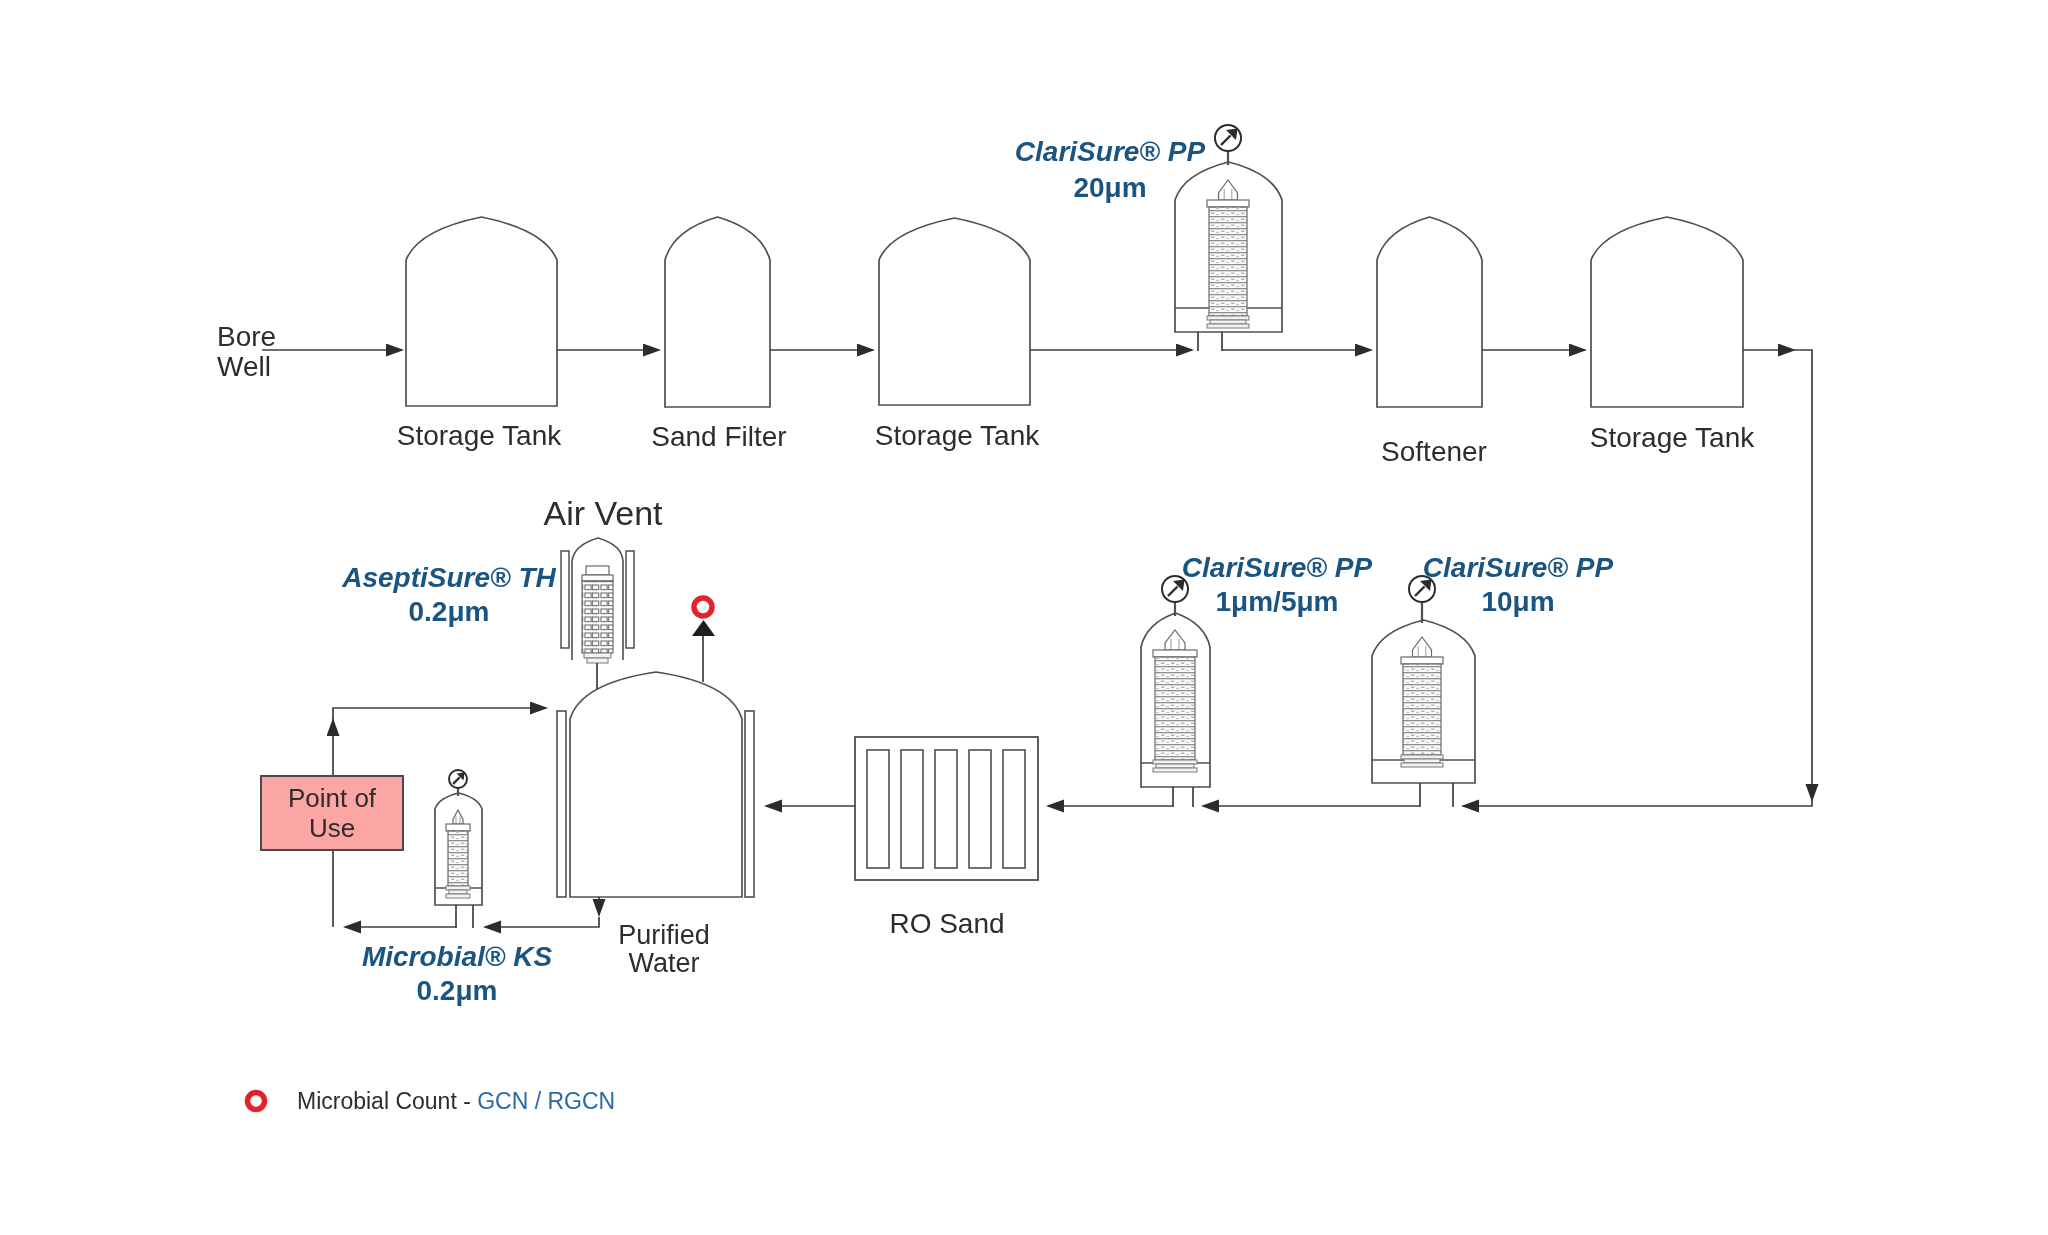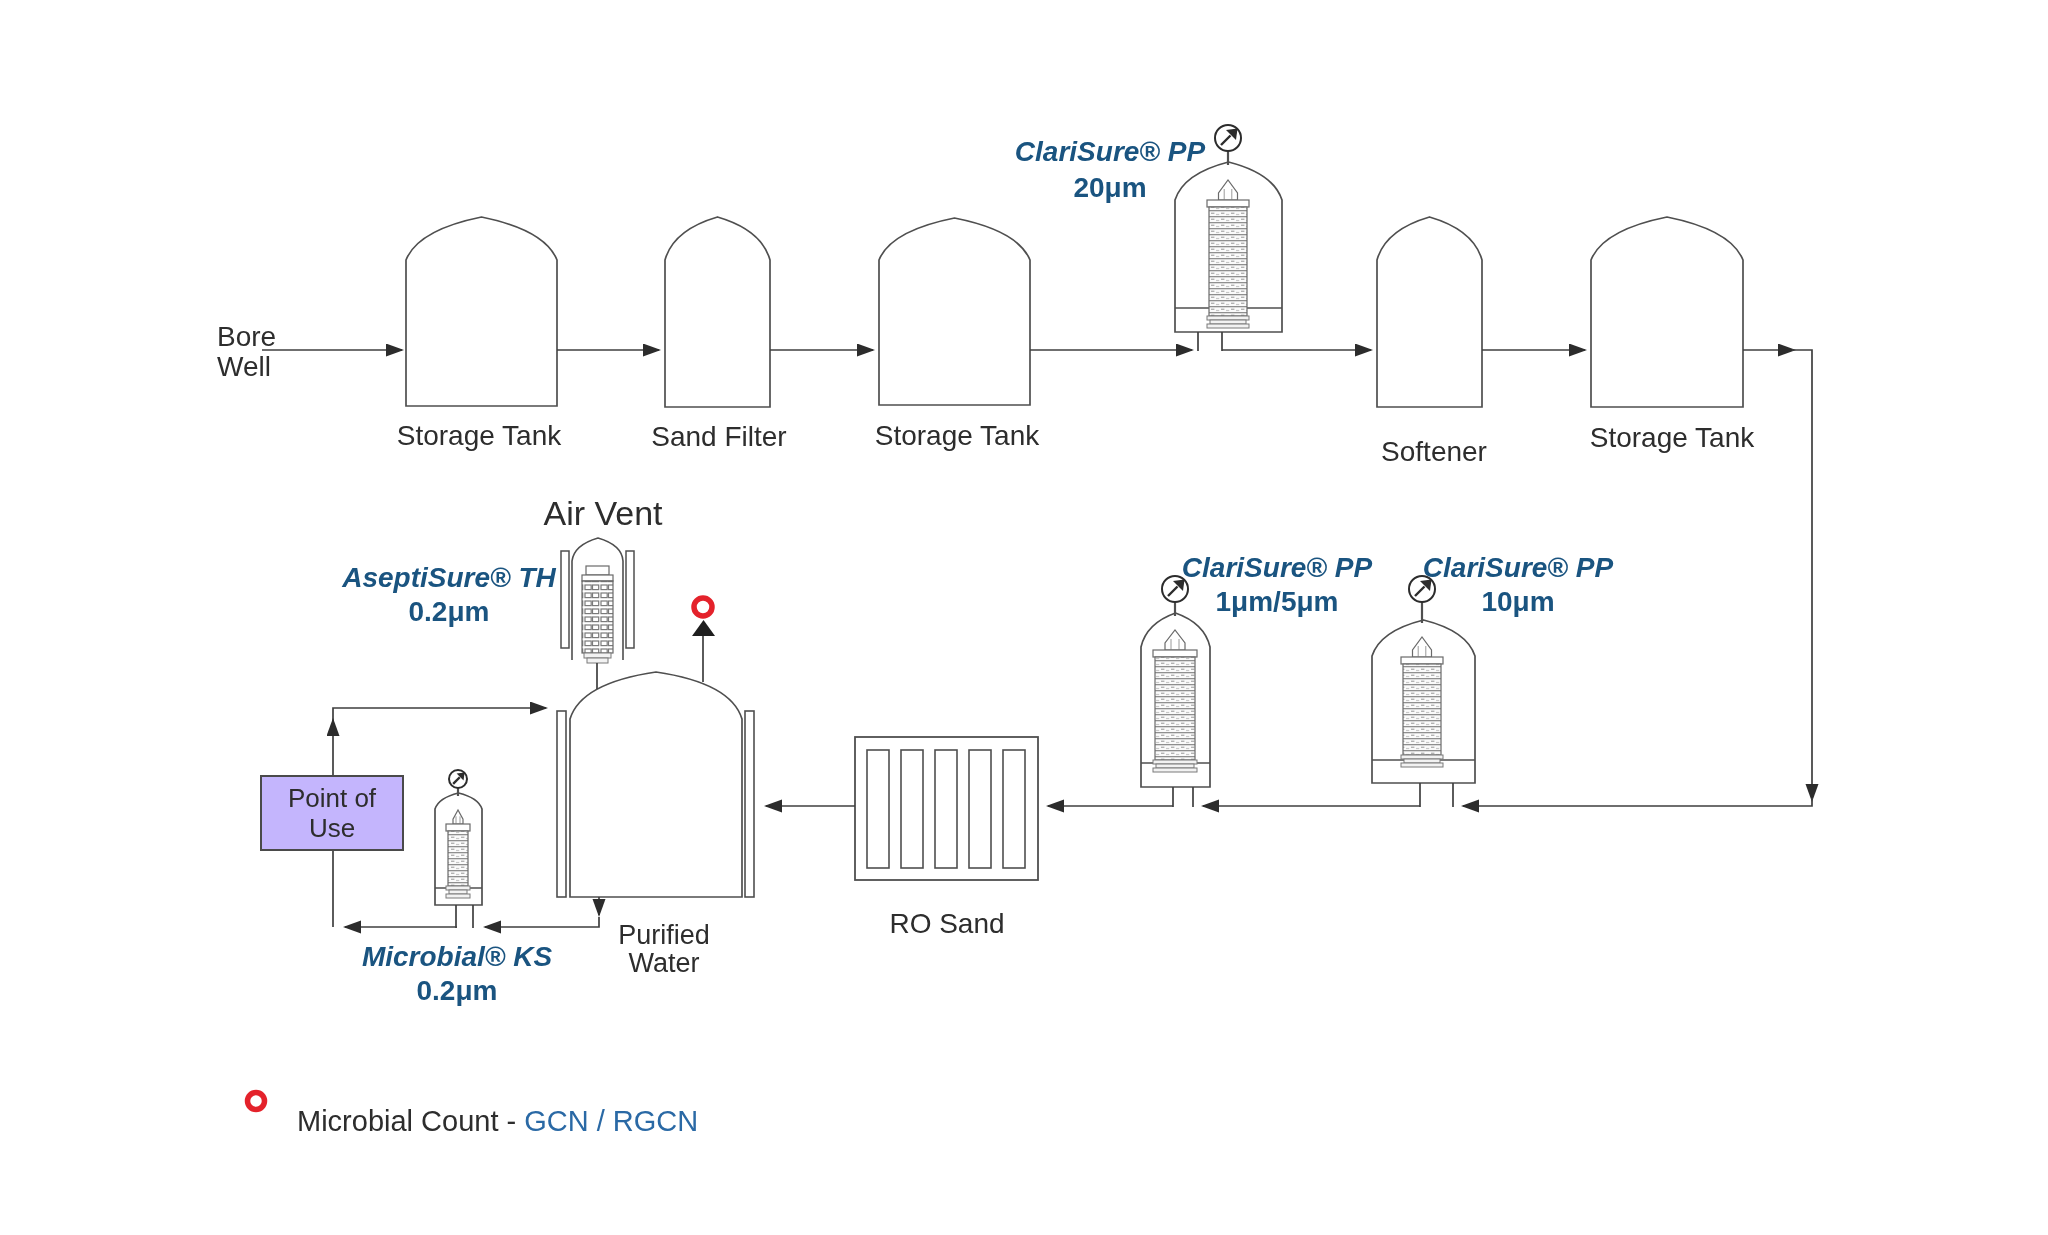--- a/index.html
+++ b/index.html
@@ -8,23 +8,23 @@
   html,body{margin:0;padding:0;background:#fff;}
   .stage{position:relative;width:2048px;height:1235px;background:#fff;overflow:hidden;
          font-family:"Liberation Sans",sans-serif;color:var(--text);}
   .stage svg{position:absolute;left:0;top:0;}
   .lbl{position:absolute;font-size:28px;line-height:30px;white-space:nowrap;color:var(--text);}
   .c{transform:translateX(-50%);text-align:center;}
   .prod{color:var(--blue);font-weight:600;font-size:28px;line-height:34px;}
   .prod .pname{font-style:italic;}
   .small-lh{line-height:28px;font-size:27px;}
   .pou{position:absolute;left:260px;top:775px;width:140px;height:72px;border:2px solid #4a4a4a;
-       background:#c4b5fd;display:flex;flex-direction:column;align-items:center;justify-content:center;
+       background:#fca5a5;display:flex;flex-direction:column;align-items:center;justify-content:center;
        font-size:26px;line-height:30px;color:var(--text);}
-  .legend-text{position:absolute;left:297px;top:1086px;font-size:29px;line-height:30px;white-space:nowrap;margin-top:20px;}
+  .legend-text{position:absolute;left:297px;top:1086px;font-size:23px;line-height:30px;white-space:nowrap;}
   .legend-codes{color:var(--lblue);}
 </style>
 </head>
 <body>
 
 <div class="stage">
 
   <svg id="diagram" width="2048" height="1235" viewBox="0 0 2048 1235">
     <defs>
       <marker id="ah" markerUnits="userSpaceOnUse" markerWidth="20" markerHeight="14" refX="16" refY="6.5" orient="auto">

